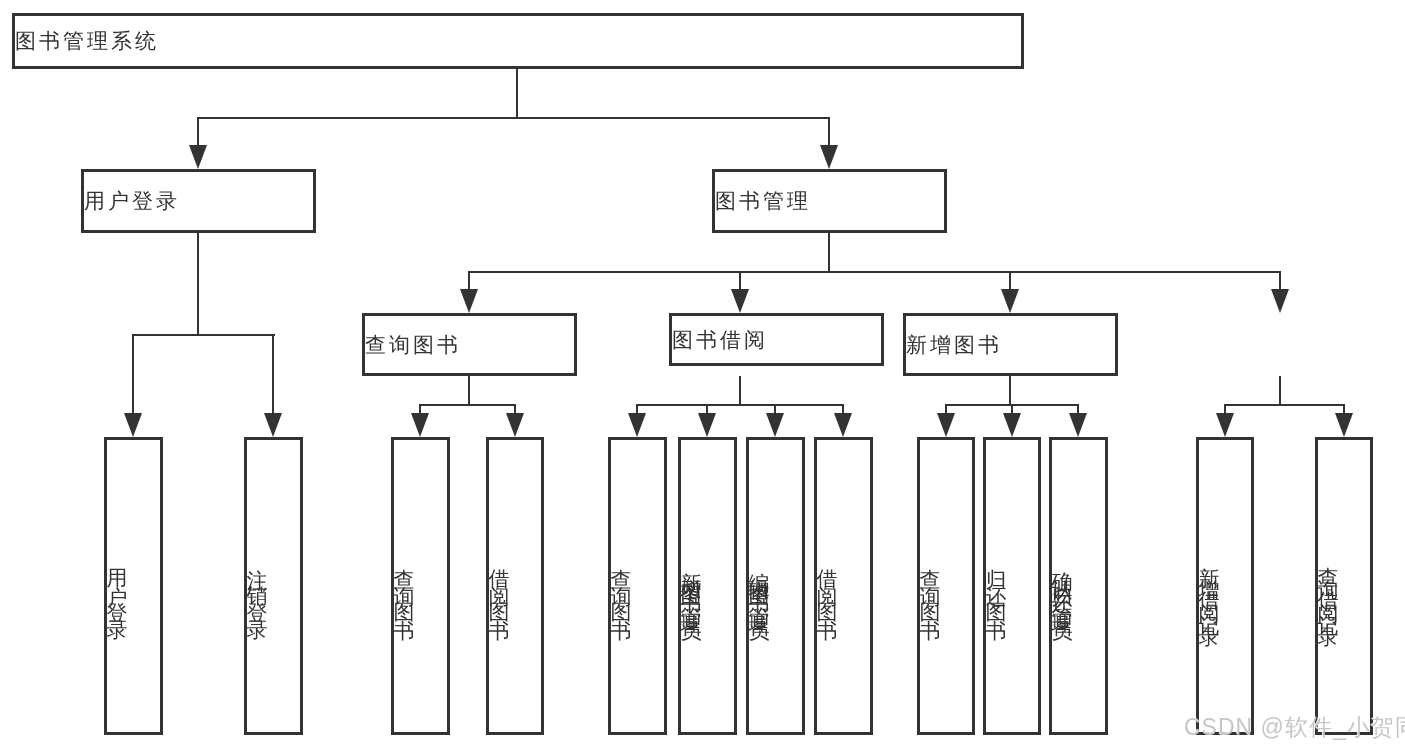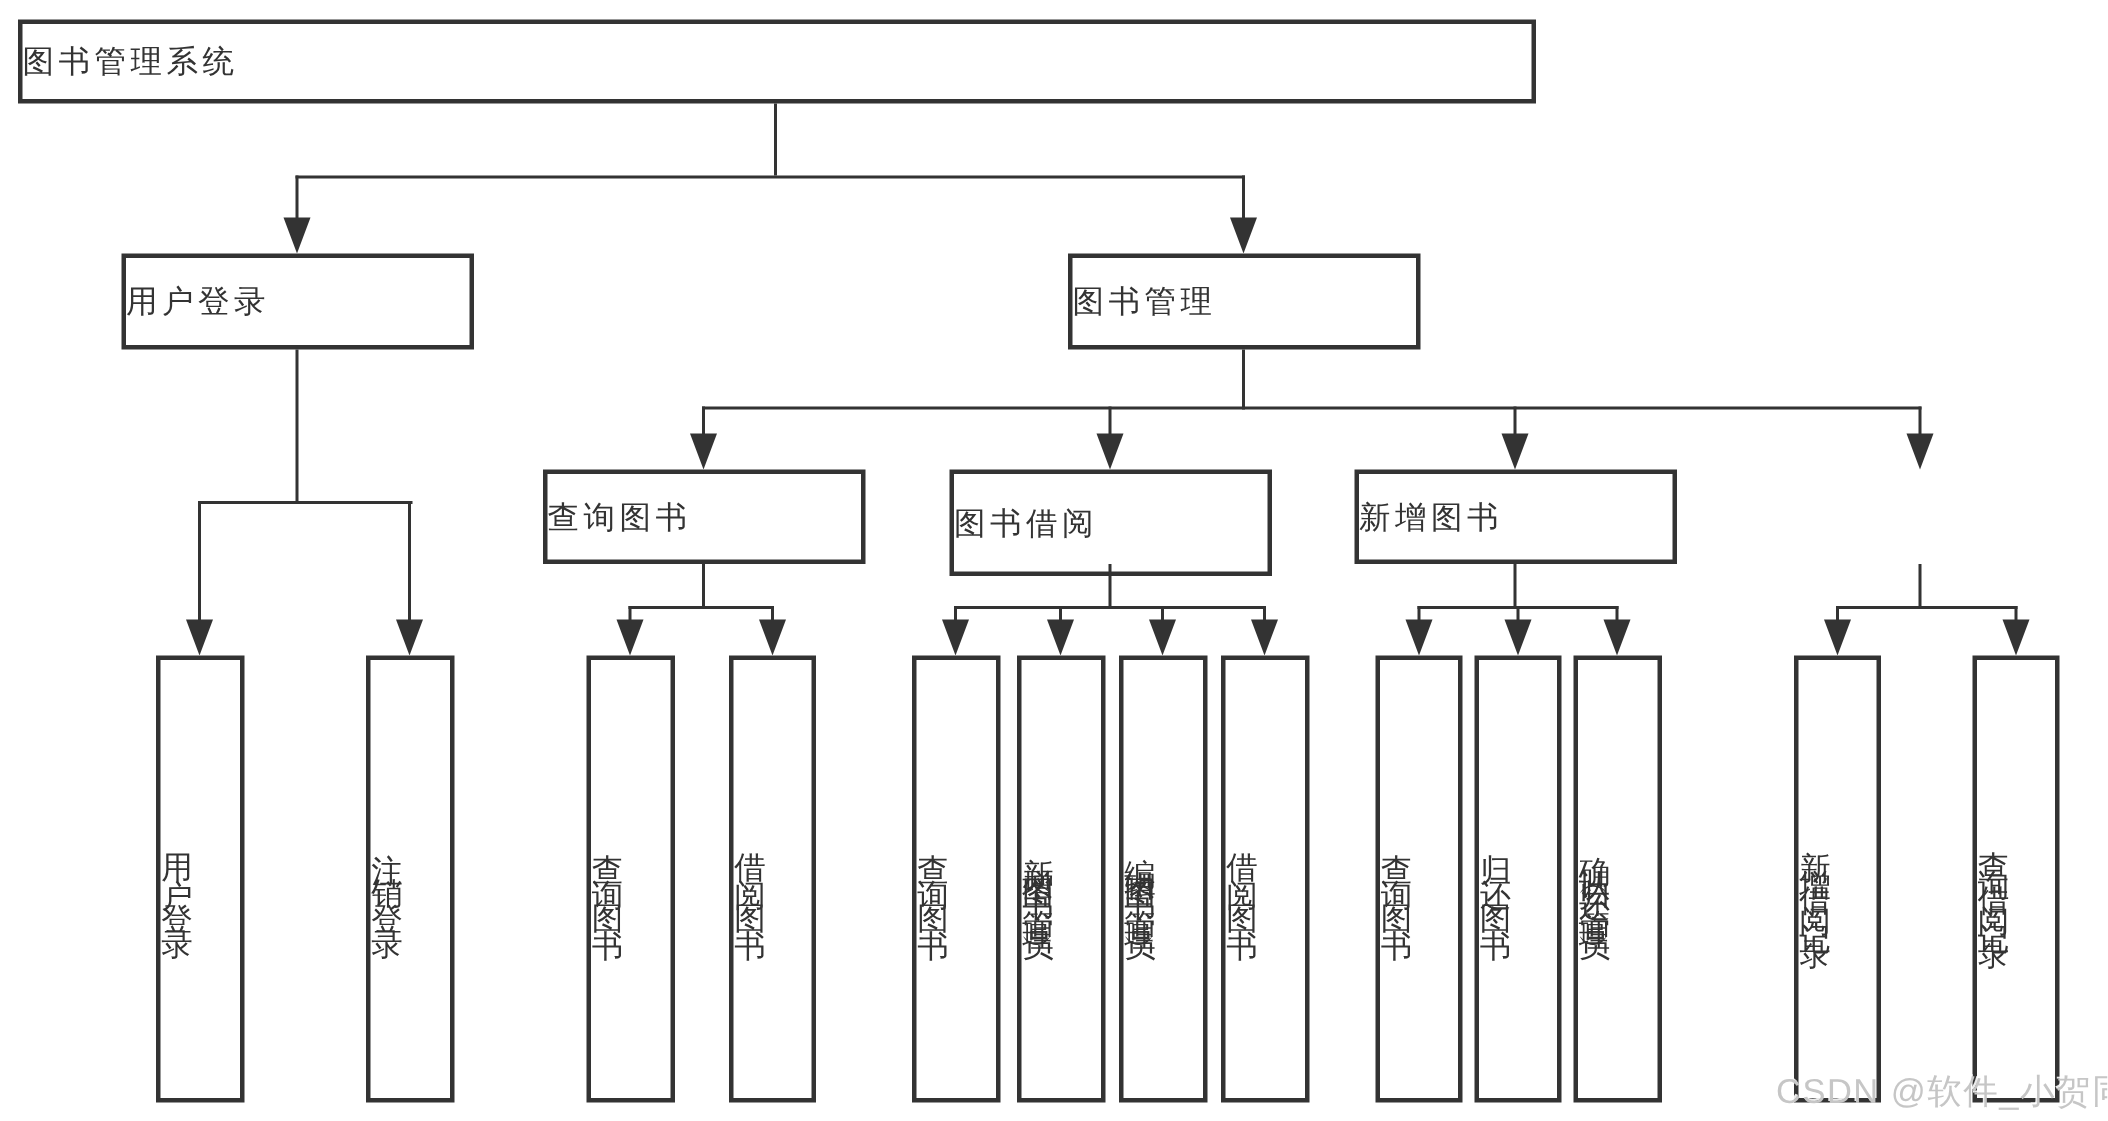--- a/index.html
+++ b/index.html
@@ -72,21 +72,21 @@
   <div class="line v" style="left:739px;top:271px;height:20px"></div>
   <div class="arrow" style="left:731px;top:289px"></div>
   <div class="line v" style="left:1009px;top:271px;height:20px"></div>
   <div class="arrow" style="left:1001px;top:289px"></div>
   <div class="line v" style="left:1279px;top:271px;height:20px"></div>
   <div class="arrow" style="left:1271px;top:289px"></div>
 
   <div class="node hbox" style="left:362px;top:313px;width:215px;height:63px">
     <span>查询图书</span>
   </div>
-  <div class="node hbox" style="left:633px;top:313px;width:215px;height:71px">
+  <div class="node hbox" style="left:669px;top:313px;width:215px;height:53px">
     <span>图书借阅</span>
   </div>
   <div class="node hbox" style="left:903px;top:313px;width:215px;height:63px">
     <span>新增图书</span>
   </div>
 
   <div class="line v" style="left:468px;top:376px;height:30px"></div>
   <div class="line h" style="left:419px;top:404px;width:97px"></div>
   <div class="line v" style="left:419px;top:404px;height:11px"></div>
   <div class="arrow" style="left:411px;top:413px"></div>

